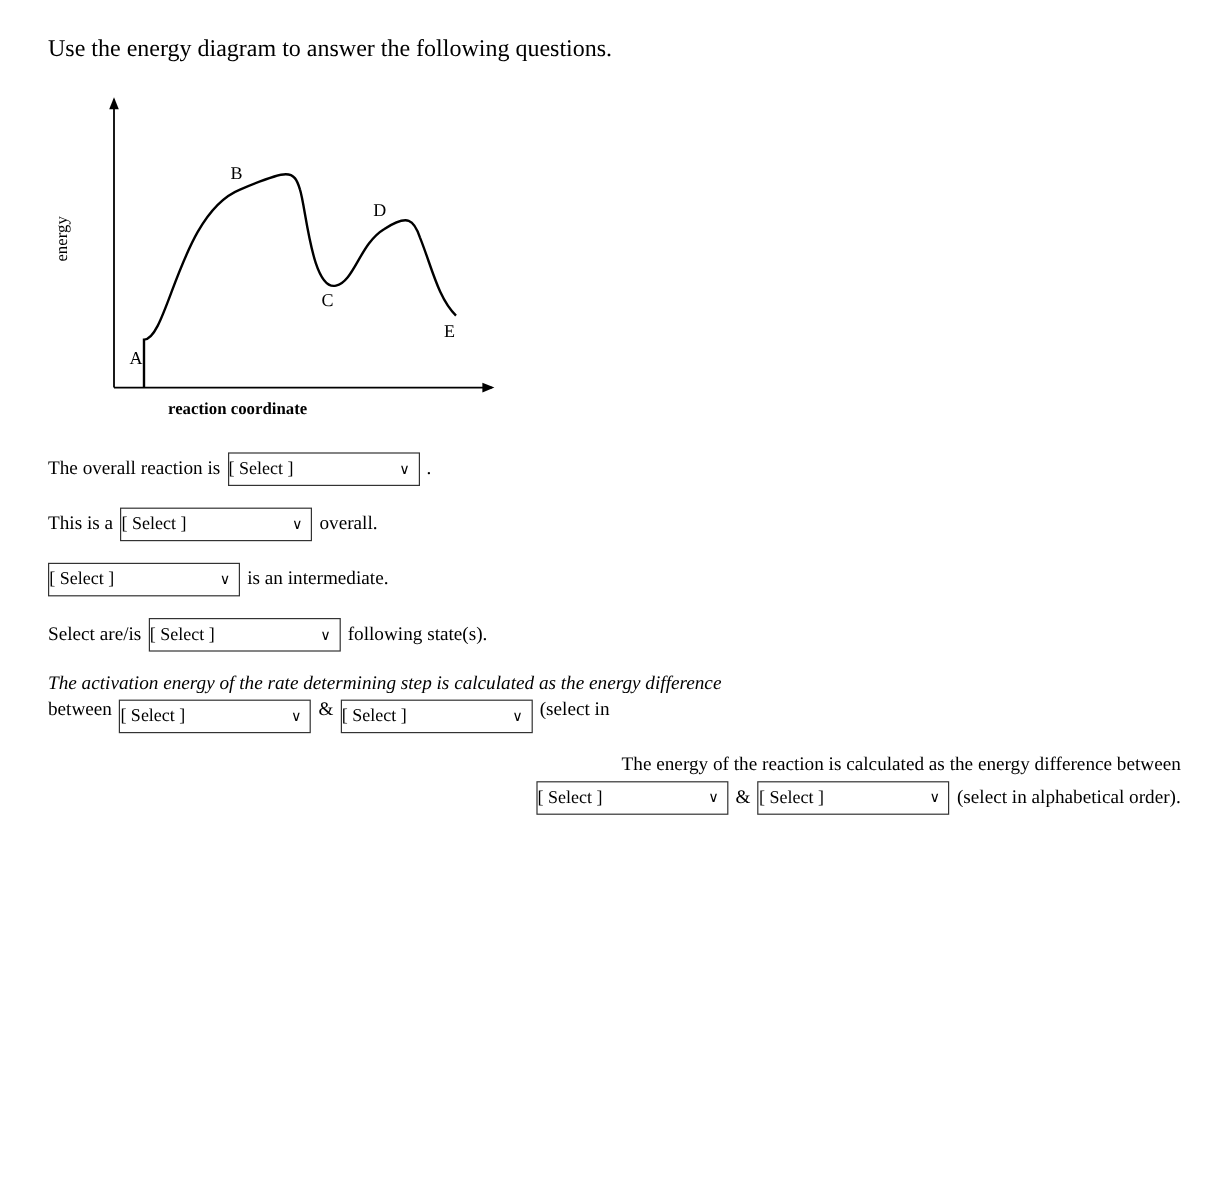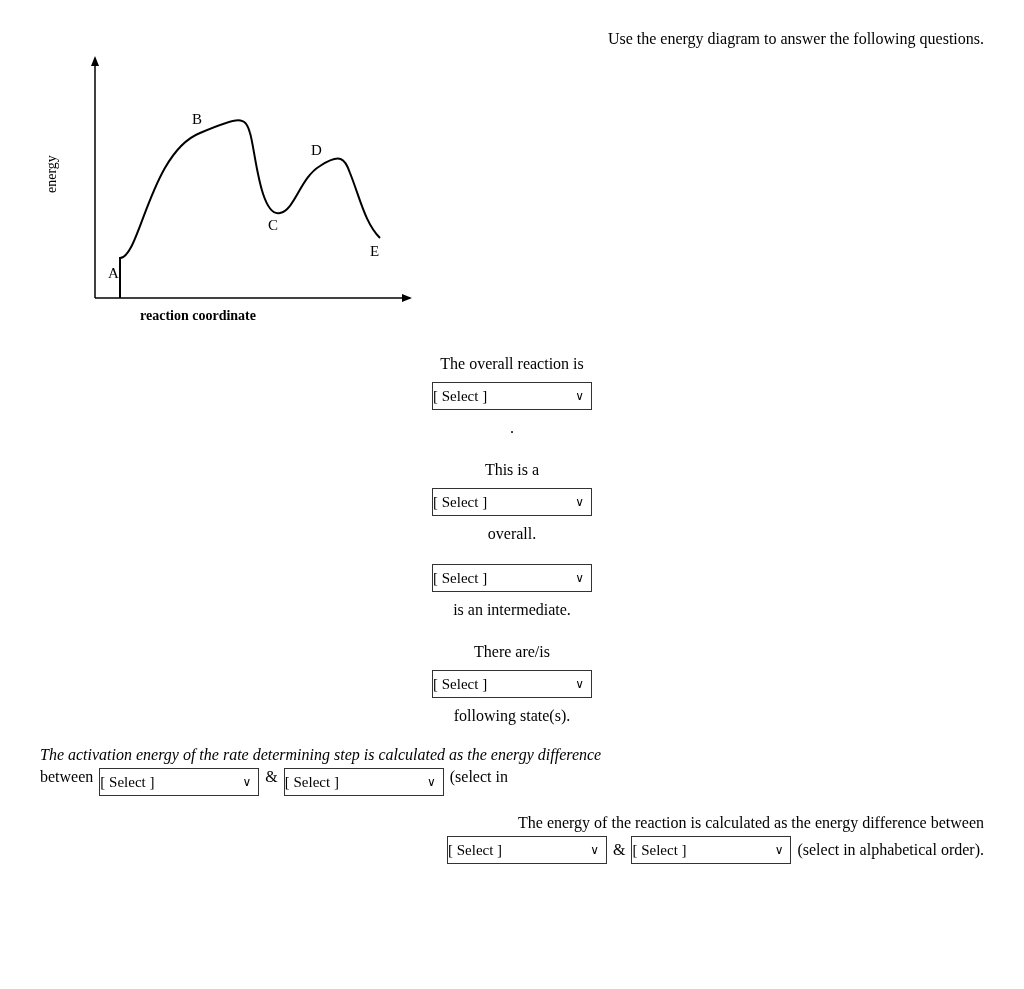--- a/index.html
+++ b/index.html
@@ -6,22 +6,22 @@
     body {
       font-family: Georgia, 'Times New Roman', serif;
       font-size: 16px;
       background: #fff;
       color: #000;
       padding: 30px 40px;
       max-width: 1024px;
     }
 
     .intro-text {
-      font-size: 16px;
-      text-align: right;
+      font-size: 20px;
+      margin-bottom: 20px;
     }
 
     .diagram-container {
       position: relative;
       width: 400px;
       height: 280px;
       margin-bottom: 24px;
     }
 
     .diagram-container svg {
@@ -36,21 +36,20 @@
       gap: 18px;
     }
 
     .question-row {
       display: flex;
       align-items: center;
       flex-wrap: wrap;
       gap: 6px;
       font-size: 16px;
       line-height: 1.5;
-      flex-direction: column;
     }
 
     .select-wrapper {
       position: relative;
       display: inline-block;
     }
 
     .select-wrapper select {
       border: 1px solid #333;
       padding: 5px 28px 5px 0;
@@ -194,21 +193,21 @@
         <option value="B">B</option>
         <option value="C">C</option>
         <option value="D">D</option>
         <option value="E">E</option>
       </select>
     </div>
     <span class="text-label">is an intermediate.</span>
   </div>
 
   <div class="question-row">
-    <span class="text-label">There are/is</span>
+    <span class="text-label">Select are/is</span>
     <div class="select-wrapper">
       <select>
         <option value="">[ Select ]</option>
         <option value="1">1</option>
         <option value="2">2</option>
         <option value="3">3</option>
       </select>
     </div>
     <span class="text-label">following state(s).</span>
   </div>

